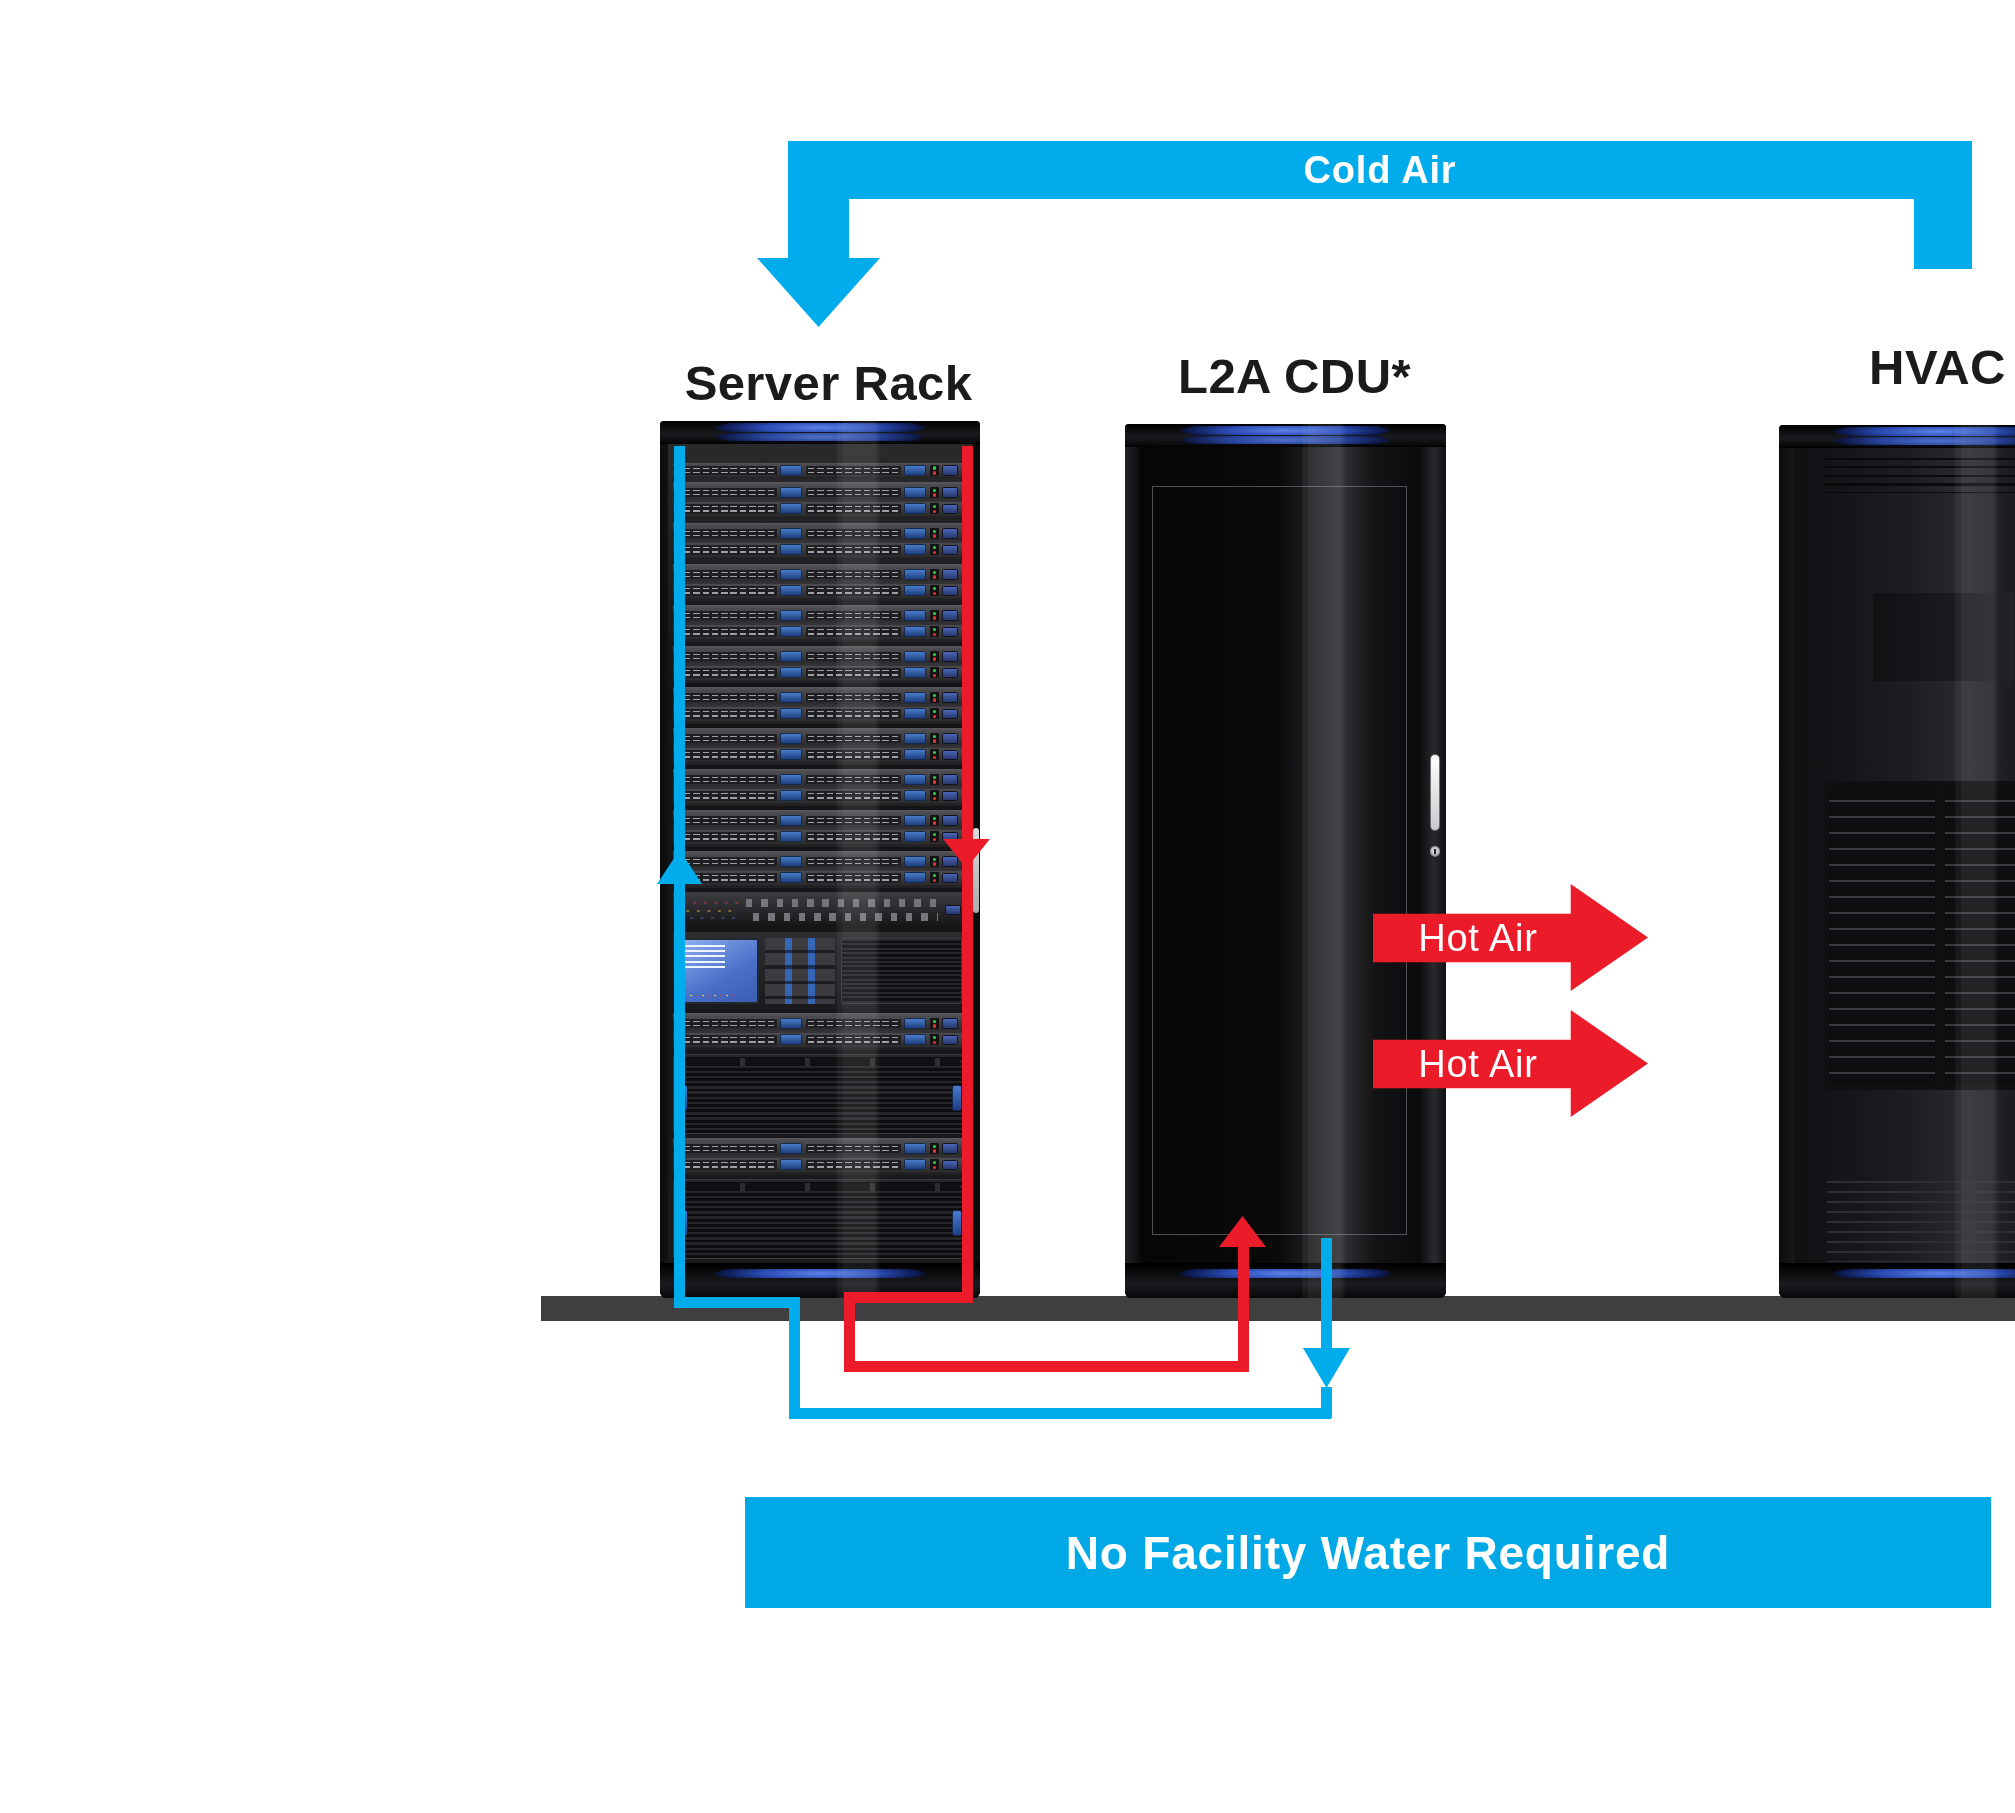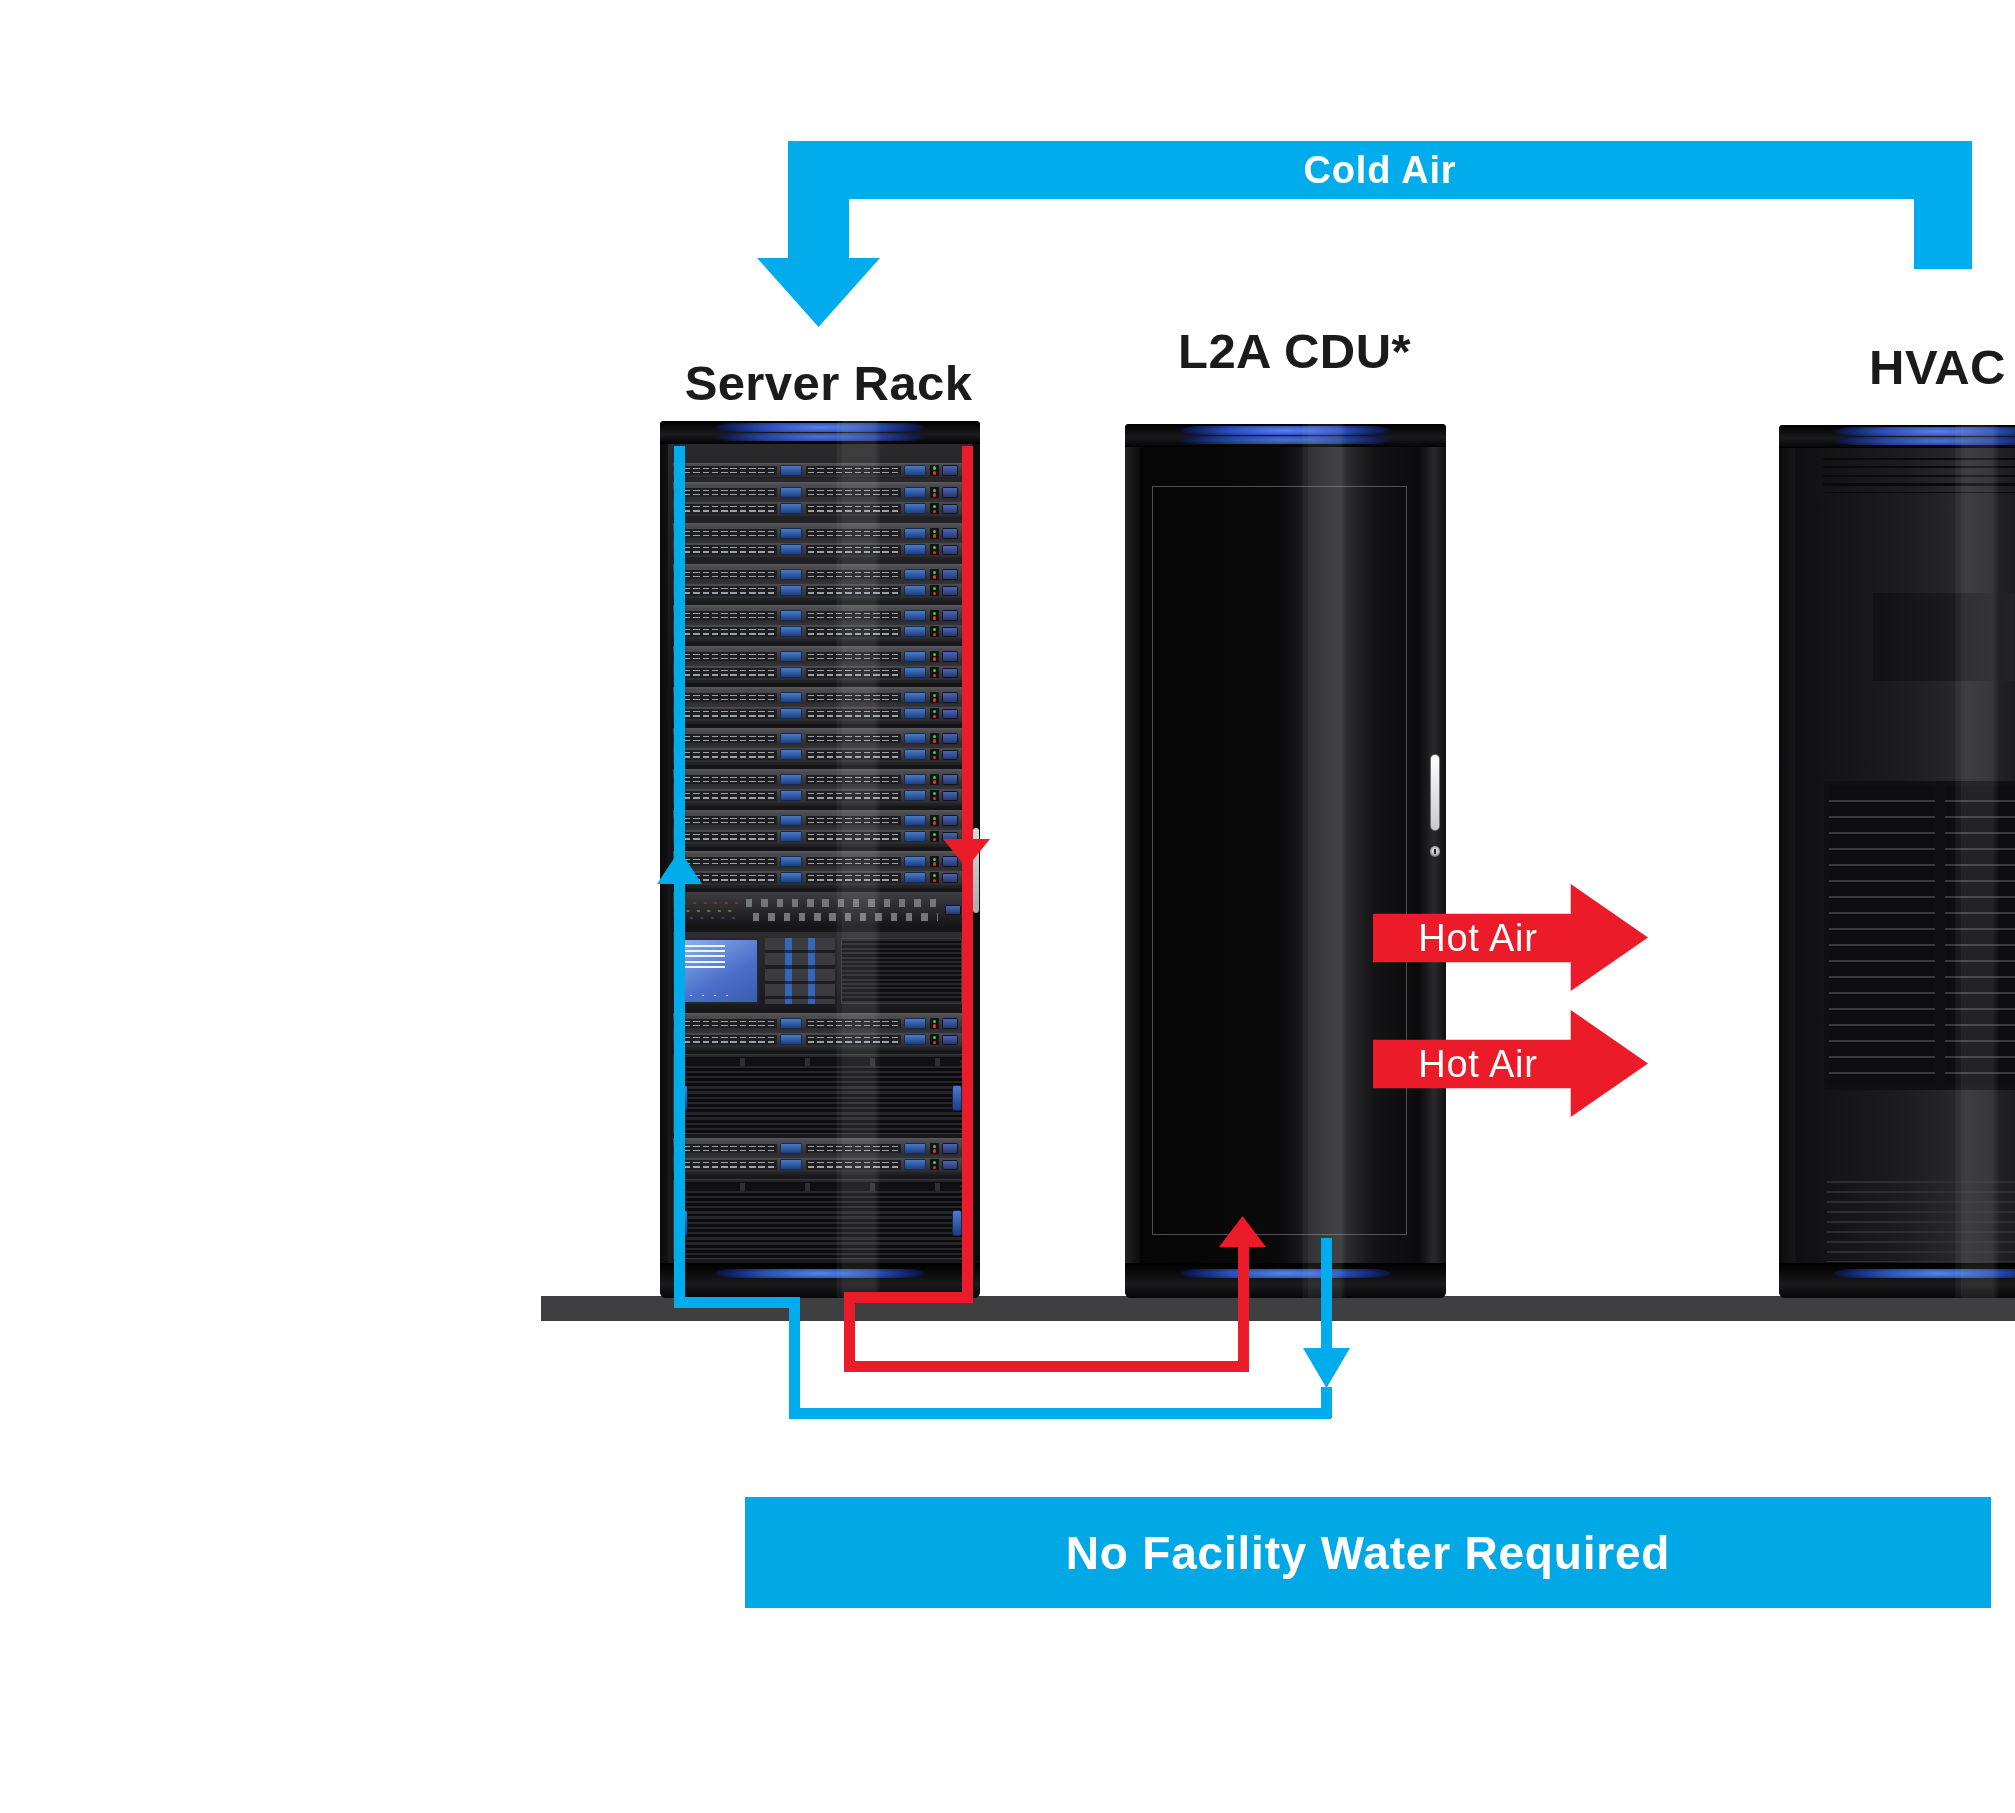--- a/index.html
+++ b/index.html
@@ -153,21 +153,21 @@
 <div id="stage">
 
   <div class="duct duct-band">
     <span class="duct-label">Cold Air</span>
   </div>
   <div class="duct duct-arm-l"></div>
   <div class="duct duct-head"></div>
   <div class="duct duct-arm-r"></div>
 
   <div class="unit-label" style="left:627px;top:341px;margin-top:16px;">Server Rack</div>
-  <div class="unit-label" style="left:1093px;top:325px;text-align:center;">L2A CDU*</div>
+  <div class="unit-label" style="left:1093px;top:350px;text-align:center;">L2A CDU*</div>
   <div class="unit-label" style="left:1736px;top:341px;">HVAC</div>
 
   <div class="floor"></div>
 
   <div class="cab rack">
     <div class="cap top">
         <i class="lens"></i>
         <i class="lens l2"></i>
       </div>
     <div class="rack-int">

